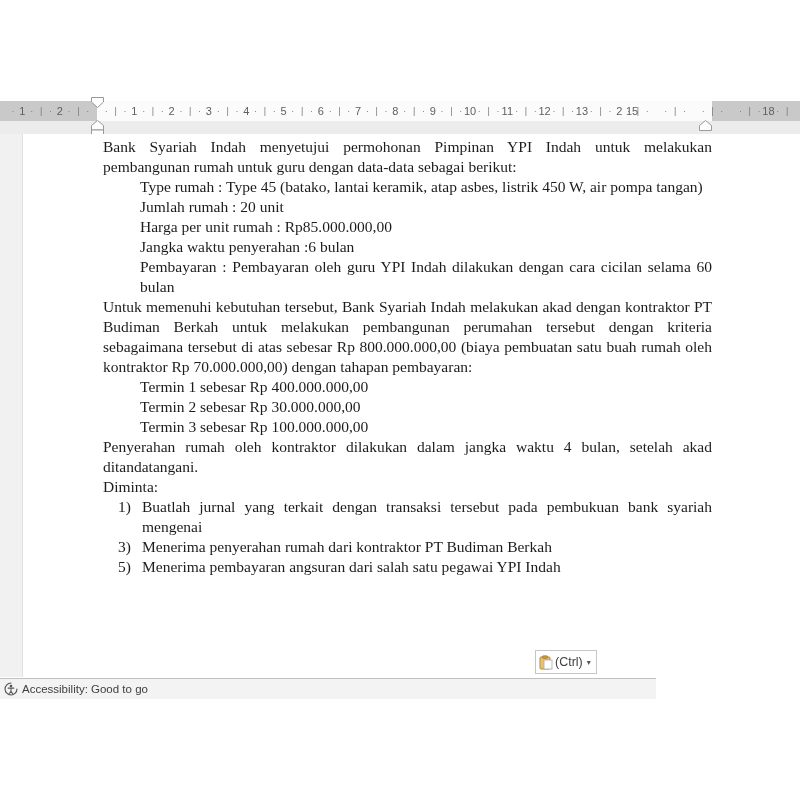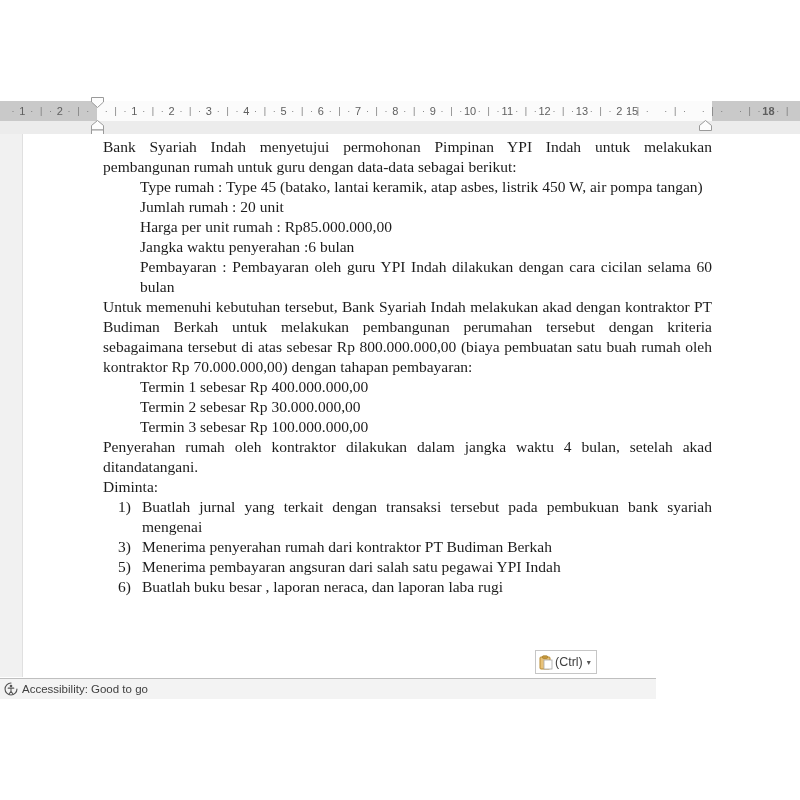--- a/index.html
+++ b/index.html
@@ -124,21 +124,21 @@
         <span class="ruler-tick sym" style="left: 665.825px;">·</span>
         <span class="ruler-tick sym" style="left: 675.15px;">|</span>
         <span class="ruler-tick sym" style="left: 684.475px;">·</span>
         <span class="ruler-tick sym" style="left: 703.125px;">·</span>
         <span class="ruler-tick sym" style="left: 712.45px;">|</span>
         <span class="ruler-tick sym" style="left: 721.775px;">·</span>
         <span class="ruler-tick" style="left: 688px; margin-top: 20px;">17</span>
         <span class="ruler-tick sym" style="left: 740.425px;">·</span>
         <span class="ruler-tick sym" style="left: 749.75px;">|</span>
         <span class="ruler-tick sym" style="left: 759.075px;">·</span>
-        <span class="ruler-tick" style="left: 768.4px; font-weight: bold;">18</span>
+        <span class="ruler-tick" style="left: 768.4px;">18</span>
         <span class="ruler-tick sym" style="left: 777.725px;">·</span>
         <span class="ruler-tick sym" style="left: 787.05px;">|</span>
       </div>
   </div>
   <div class="ruler-lower"></div>
 
   <svg class="marker" style="left:91px;top:-4px;" width="13" height="11" viewBox="0 0 13 11">
     <polygon points="0.5,0.5 12.5,0.5 12.5,5 6.5,10.5 0.5,5" fill="#fdfdfd" stroke="#9a9a9a"></polygon>
   </svg>
   <svg class="marker" style="left:91px;top:19px;" width="13" height="17" viewBox="0 0 13 17">
@@ -162,21 +162,20 @@
     <div class="blk indent">Pembayaran : Pembayaran oleh guru YPI Indah dilakukan dengan cara cicilan selama 60 bulan</div>
     <div class="blk para">Untuk memenuhi kebutuhan tersebut, Bank Syariah Indah melakukan akad dengan kontraktor PT Budiman Berkah untuk melakukan pembangunan perumahan tersebut dengan kriteria sebagaimana tersebut di atas sebesar Rp 800.000.000,00 (biaya pembuatan satu buah rumah oleh kontraktor Rp 70.000.000,00) dengan tahapan pembayaran:</div>
     <div class="blk indent">Termin 1 sebesar Rp 400.000.000,00</div>
     <div class="blk indent">Termin 2 sebesar Rp 30.000.000,00</div>
     <div class="blk indent">Termin 3 sebesar Rp 100.000.000,00</div>
     <div class="blk para">Penyerahan rumah oleh kontraktor dilakukan dalam jangka waktu 4 bulan, setelah akad ditandatangani.</div>
     <div class="blk para">Diminta:</div>
     <div class="blk list"><span class="num">1)</span>Buatlah jurnal yang terkait dengan transaksi tersebut pada pembukuan bank syariah mengenai</div>
     <div class="blk list"><span class="num">3)</span>Menerima penyerahan rumah dari kontraktor PT Budiman Berkah</div>
     <div class="blk list"><span class="num">5)</span>Menerima pembayaran angsuran dari salah satu pegawai YPI Indah</div>
-    <div class="blk list"><span class="num">6)</span>Buatlah buku besar , laporan neraca, dan laporan laba rugi</div>
   </div>
 
 <span class="paste-btn">
   <svg width="14" height="15" viewBox="0 0 14 15">
     <rect x="1" y="2" width="10" height="12" rx="1" fill="#e8c27a" stroke="#b98a2e"></rect>
     <rect x="3.5" y="0.8" width="5" height="2.6" rx="0.8" fill="#c79a3f" stroke="#a27a25" stroke-width="0.7"></rect>
     <rect x="5" y="5" width="8" height="9" fill="#ffffff" stroke="#a9a9a9" stroke-width="0.8"></rect>
   </svg>
   <span>(Ctrl)</span>
   <span class="arrow">▾</span>

